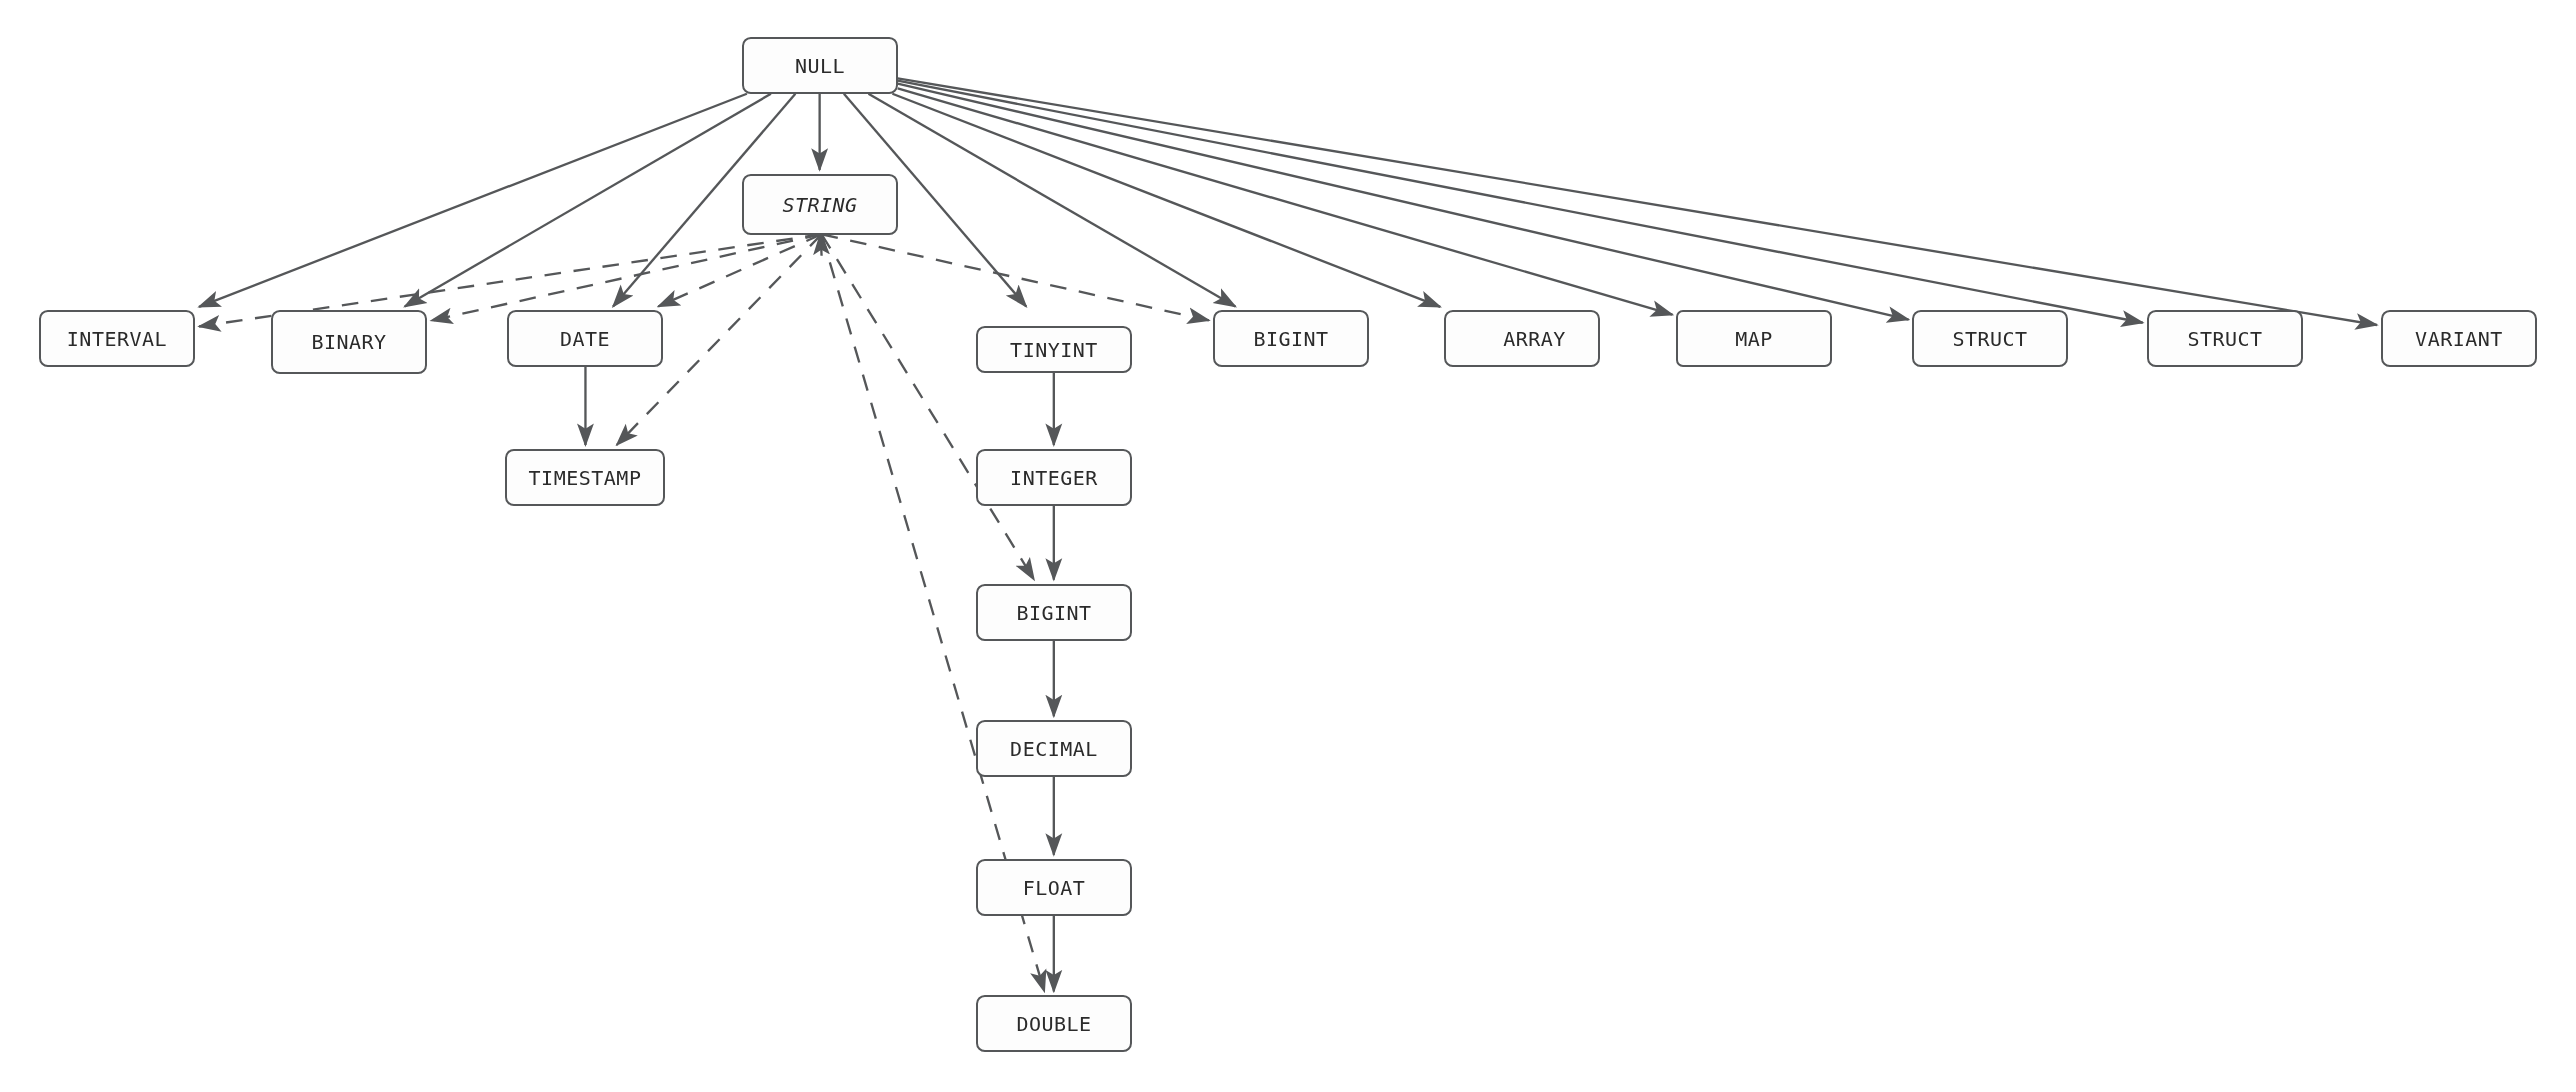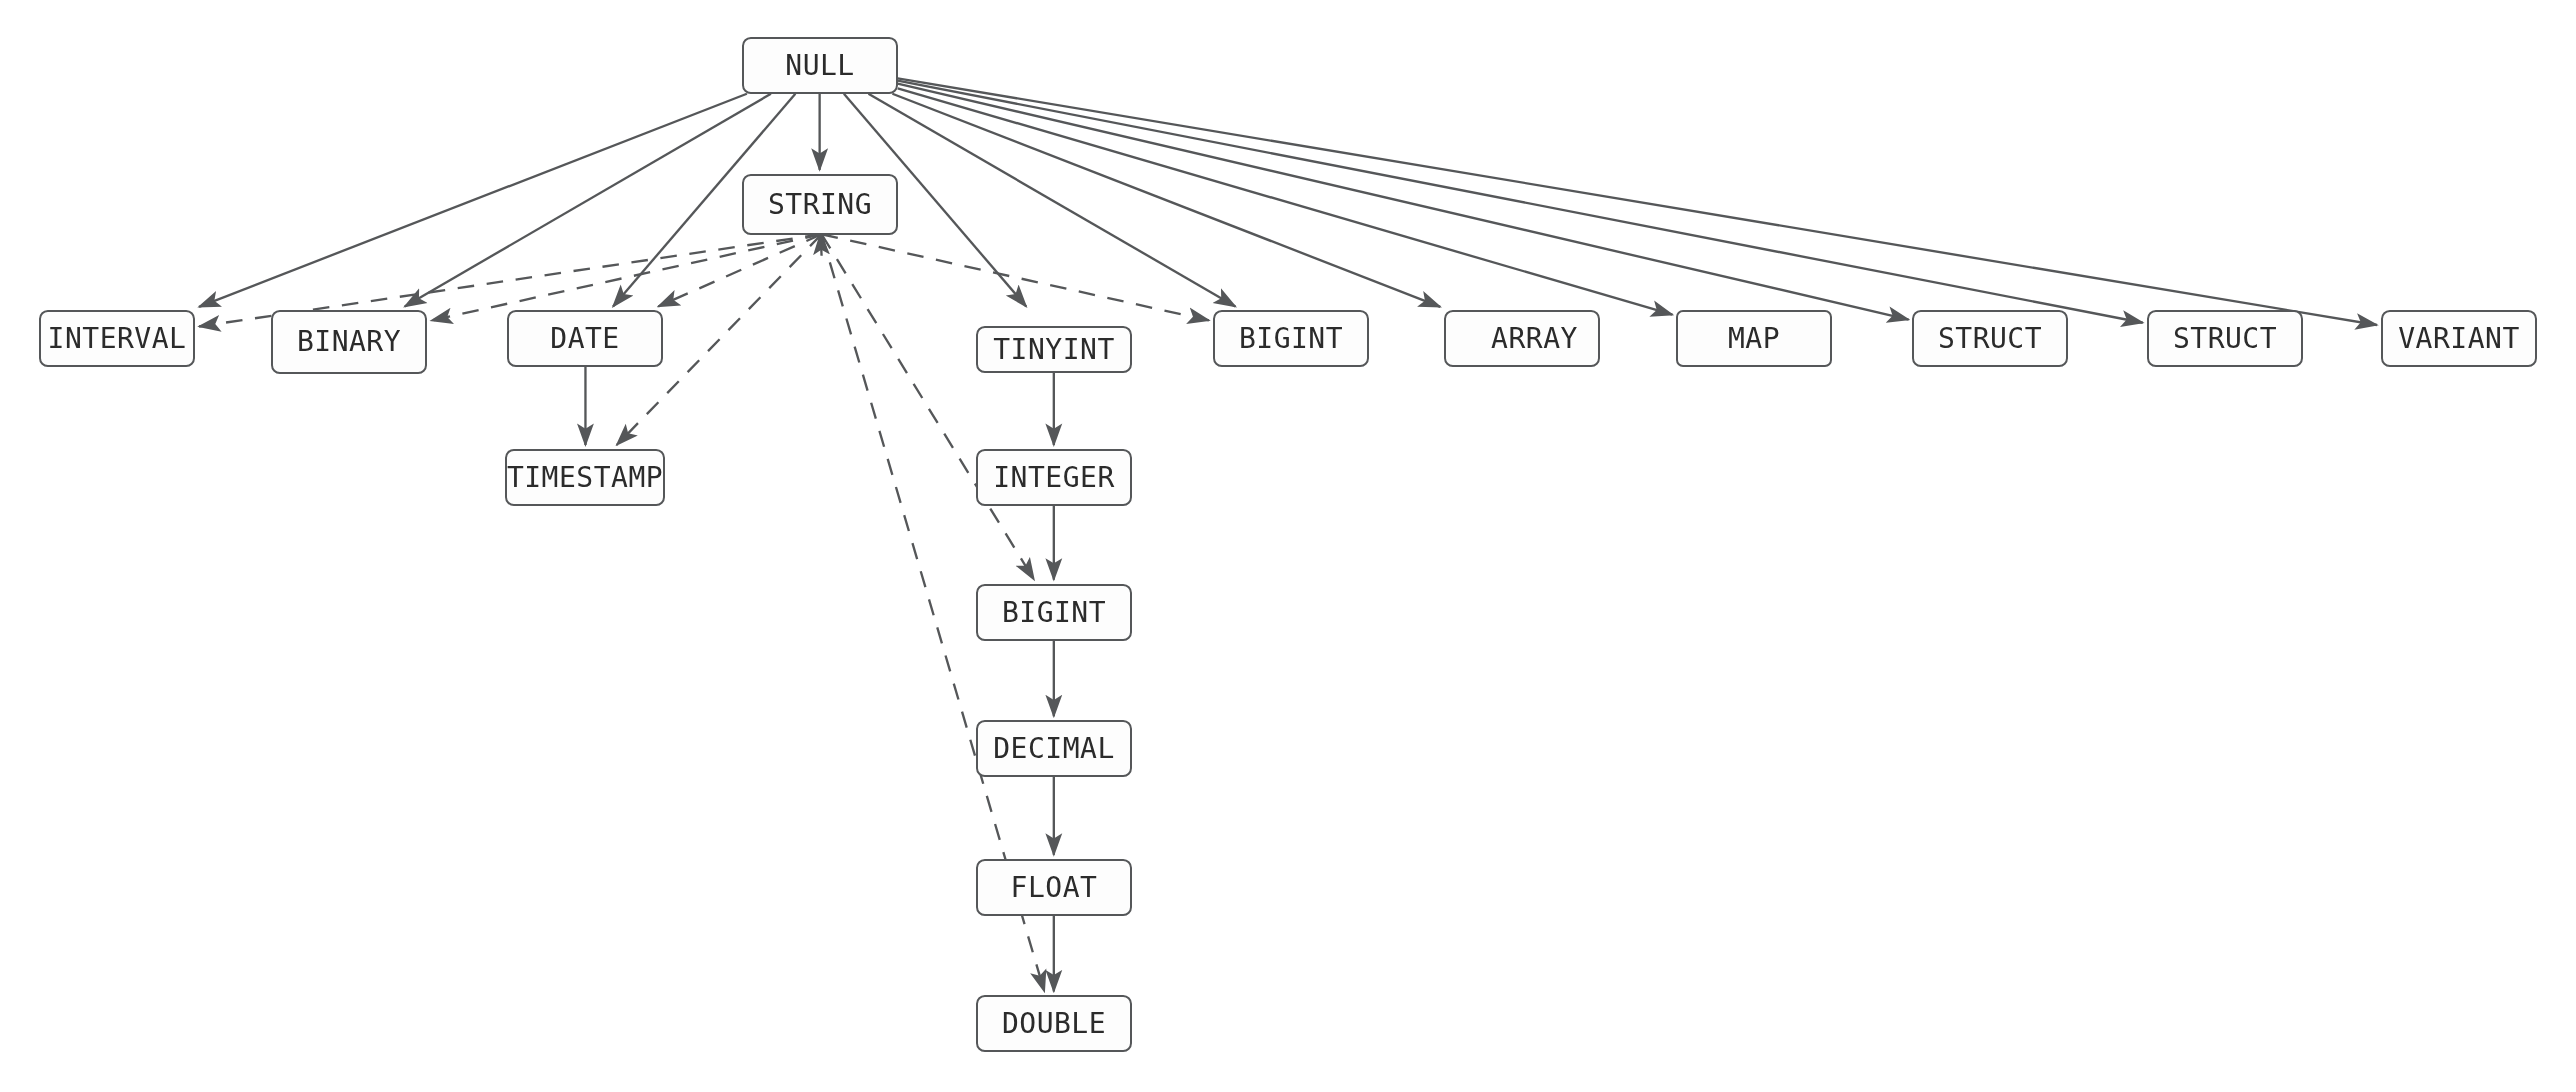--- a/index.html
+++ b/index.html
@@ -26,21 +26,21 @@
   .node {
     position: absolute;
     box-sizing: border-box;
     border: 2.9px solid #555759;
     border-radius: 8.8px;
     background: #fdfdfd;
     display: flex;
     align-items: center;
     justify-content: center;
     color: #2b2b2b;
-    font-size: 28px;
+    font-size: 20px;
     letter-spacing: 0.5px;
     line-height: 1;
     white-space: nowrap;
     z-index: 2;
   }
   .node-label {
     pointer-events: none;
   }
 </style>
 </head>
@@ -78,21 +78,21 @@
         <path d="M842,240 L1059.7054263565892,594" stroke="#555759" stroke-width="2.4" fill="none" marker-end="url(#arrowhead)" stroke-dasharray="17 13"></path>
         <path d="M842,240 L1070.291718170581,1016" stroke="#555759" stroke-width="2.4" fill="none" marker-end="url(#arrowhead)" stroke-dasharray="17 13"></path>
         <path d="M842,240 L1239,328.3139293139293" stroke="#555759" stroke-width="2.4" fill="none" marker-end="url(#arrowhead)" stroke-dasharray="17 13"></path>
         <path d="M842,262 L841,239" stroke="#555759" stroke-width="2.4" fill="none" marker-end="url(#arrowhead)"></path>
       </g>
   </svg>
   <div id="nodes-group">
       <div class="node" style="left: 742px; top: 37px; width: 156px; height: 57px;">
         <span class="node-label">NULL</span>
       </div>
-      <div class="node" style="left: 742px; top: 174px; width: 156px; height: 61px;">
+      <div class="node" style="left: 742px; top: 174px; width: 156px; height: 61px; font-style: italic;">
         <span class="node-label">STRING</span>
       </div>
       <div class="node" style="left: 39px; top: 310px; width: 156px; height: 57px;">
         <span class="node-label">INTERVAL</span>
       </div>
       <div class="node" style="left: 271px; top: 310px; width: 156px; height: 64px;">
         <span class="node-label">BINARY</span>
       </div>
       <div class="node" style="left: 507px; top: 310px; width: 156px; height: 57px;">
         <span class="node-label">DATE</span>

